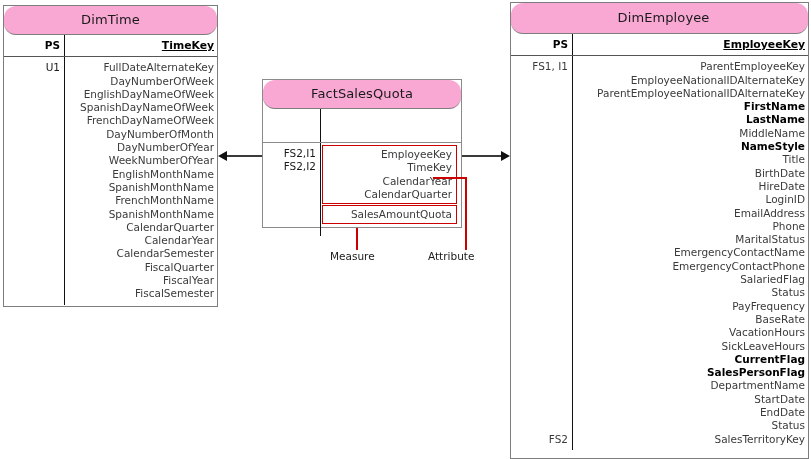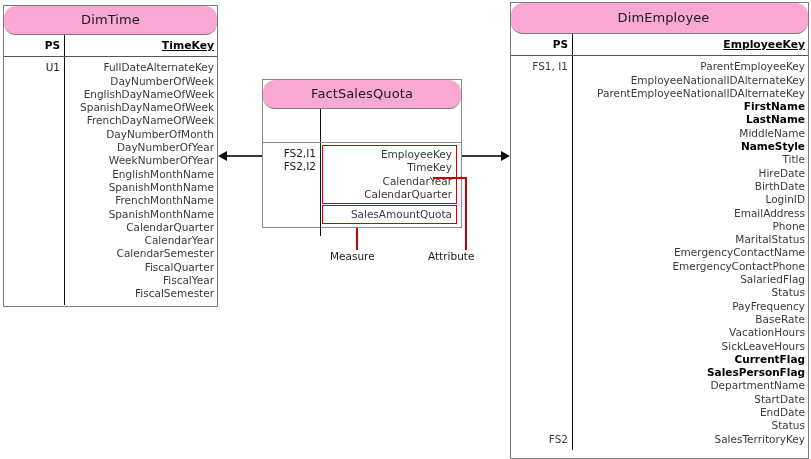--- a/index.html
+++ b/index.html
@@ -245,22 +245,22 @@
       <div class="col-left" id="dim-employee-constraints"><div class="field">FS1, I1</div><div class="field">&nbsp;</div><div class="field">&nbsp;</div><div class="field">&nbsp;</div><div class="field">&nbsp;</div><div class="field">&nbsp;</div><div class="field">&nbsp;</div><div class="field">&nbsp;</div><div class="field">&nbsp;</div><div class="field">&nbsp;</div><div class="field">&nbsp;</div><div class="field">&nbsp;</div><div class="field">&nbsp;</div><div class="field">&nbsp;</div><div class="field">&nbsp;</div><div class="field">&nbsp;</div><div class="field">&nbsp;</div><div class="field">&nbsp;</div><div class="field">&nbsp;</div><div class="field">&nbsp;</div><div class="field">&nbsp;</div><div class="field">&nbsp;</div><div class="field">&nbsp;</div><div class="field">&nbsp;</div><div class="field">&nbsp;</div><div class="field">&nbsp;</div><div class="field">&nbsp;</div><div class="field">&nbsp;</div><div class="field">FS2</div></div>
       <div class="col-right" id="dim-employee-fields">
           <div class="field">ParentEmployeeKey</div>
           <div class="field">EmployeeNationalIDAlternateKey</div>
           <div class="field">ParentEmployeeNationalIDAlternateKey</div>
           <div class="field bold">FirstName</div>
           <div class="field bold">LastName</div>
           <div class="field">MiddleName</div>
           <div class="field bold">NameStyle</div>
           <div class="field">Title</div>
+          <div class="field">BirthDate</div>
           <div class="field">HireDate</div>
-          <div class="field">BirthDate</div>
           <div class="field">LoginID</div>
           <div class="field">EmailAddress</div>
           <div class="field">Phone</div>
           <div class="field">MaritalStatus</div>
           <div class="field">EmergencyContactName</div>
           <div class="field">EmergencyContactPhone</div>
           <div class="field">SalariedFlag</div>
           <div class="field">Status</div>
           <div class="field">PayFrequency</div>
           <div class="field">BaseRate</div>

